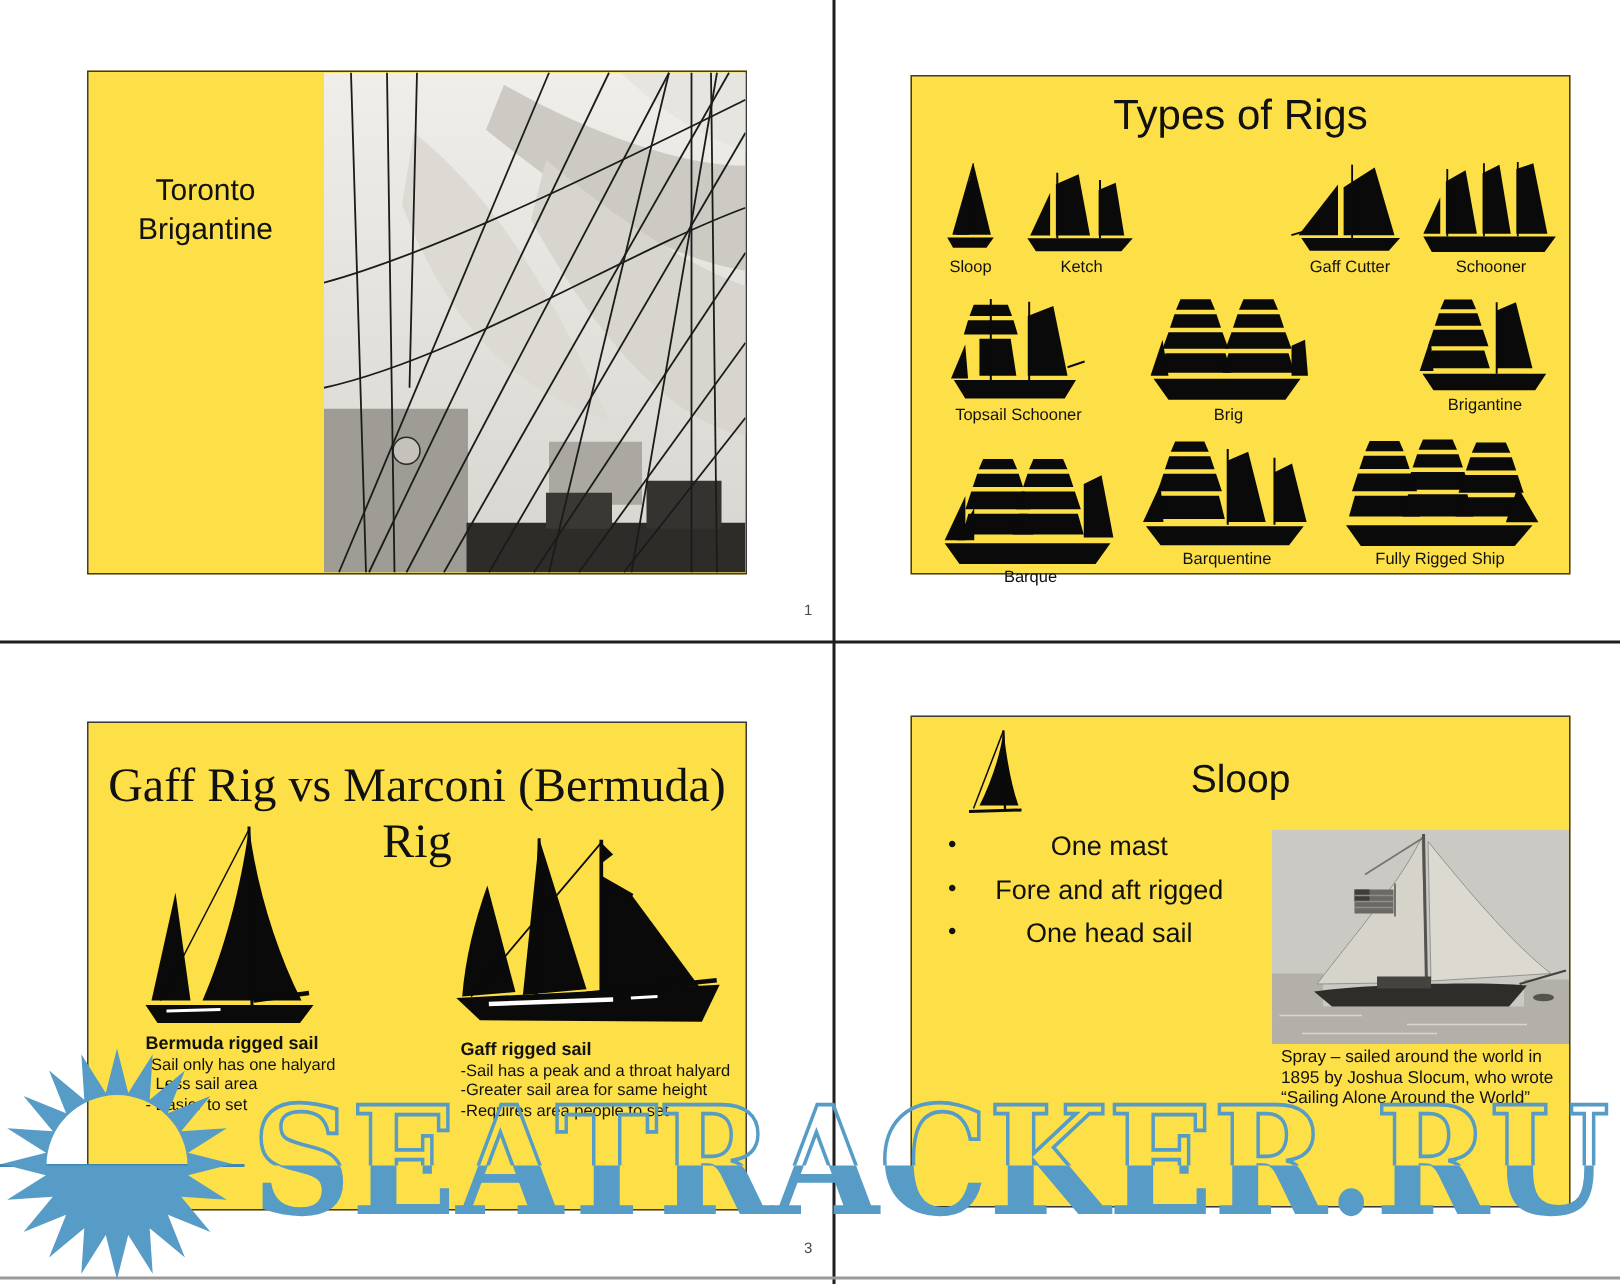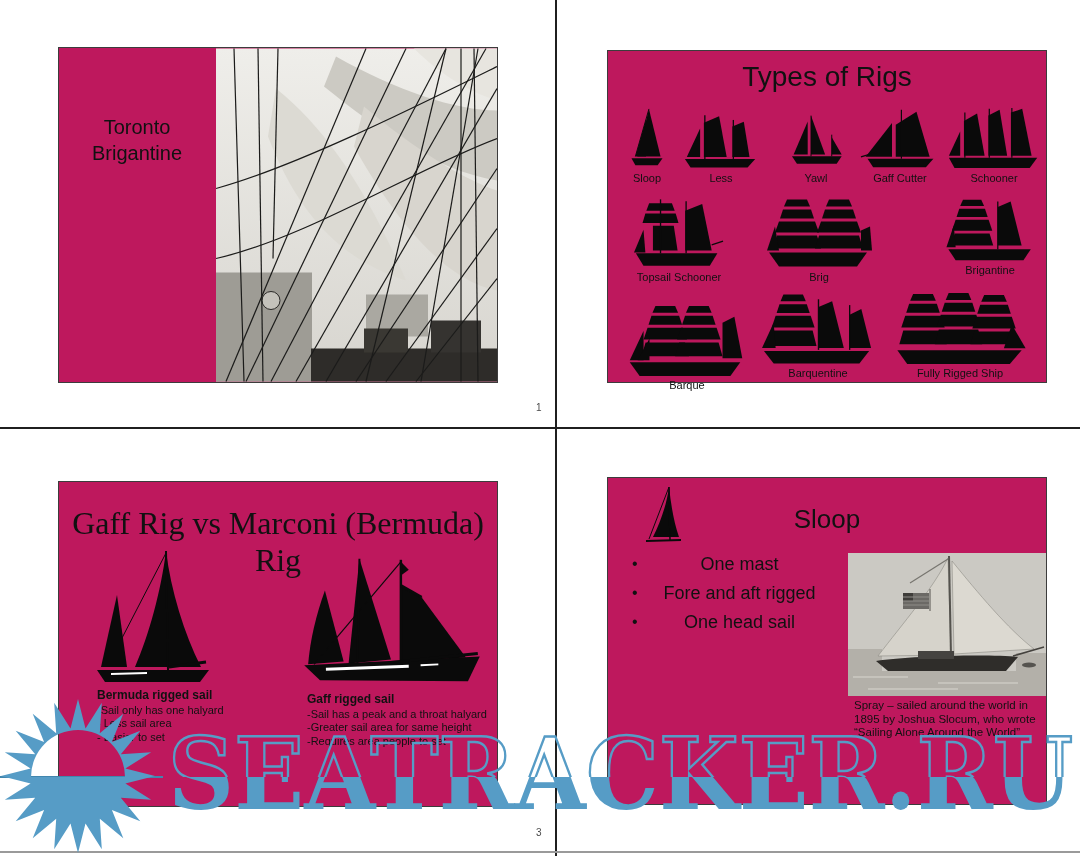--- a/index.html
+++ b/index.html
@@ -3,21 +3,21 @@
 <meta charset="utf-8">
 <style>
   html,body{margin:0;padding:0;}
   body{
     width:1080px;height:856px;position:relative;background:#ffffff;
     font-family:"Liberation Sans", sans-serif;overflow:hidden;color:#111;
   }
   .divider-v{position:absolute;left:555px;top:0;width:2px;height:856px;background:#1f1f1f;}
   .divider-h{position:absolute;left:0;top:427px;width:1080px;height:2px;background:#1f1f1f;}
   .bottom-edge{position:absolute;left:0;top:851px;width:1080px;height:2px;background:#9a9a9a;}
-  .slide{position:absolute;background:#be185d;border:1px solid #3c3c3c;box-sizing:border-box;}
+  .slide{position:absolute;background:#fde047;border:1px solid #3c3c3c;box-sizing:border-box;}
   #slide1{left:58px;top:47px;width:440px;height:336px;}
   #slide2{left:607px;top:50px;width:440px;height:333px;}
   #slide3{left:58px;top:481px;width:440px;height:326px;}
   #slide4{left:607px;top:477px;width:440px;height:328px;}
   .pagenum{position:absolute;font-size:10px;color:#4a4a4a;}
   #pagenum1{left:536px;top:402px;}
   #pagenum3{left:536px;top:827px;}
 
   
   .s1-text{position:absolute;left:0;top:0;width:156px;height:100%;text-align:center;}
@@ -122,36 +122,21 @@
           <path d="M18,22 L4,52 L18,52 Z"></path>
           <path d="M22,16 L38,9 L46,52 L22,52 Z"></path>
           <path d="M52,20 L64,15 L70,52 L52,52 Z"></path>
           <path d="M2,54 L76,54 L68,63 L8,63 Z"></path>
         </g>
       <g stroke="#0a0a0a" stroke-width="1.4">
           <path d="M23,8 L23,54"></path>
           <path d="M53,13 L53,54"></path>
         </g>
     </svg>
-    <div class="lbl">Less</div>
-  </div>
-  <div class="rig" style="left:178px;top:55px;width:60px;">
-    <svg class="fig" width="58" height="64" viewBox="0 0 70 64">
-      <g fill="#0a0a0a">
-          <path d="M25,12 L8,52 L25,52 Z"></path>
-          <path d="M29,5 L46,52 L29,52 Z"></path>
-          <path d="M54,31 L54,52 L66,52 Z"></path>
-          <path d="M6,54 L66,54 L60,63 L12,63 Z"></path>
-        </g>
-      <g stroke="#0a0a0a" stroke-width="1.2">
-          <path d="M29,5 L29,54"></path>
-          <path d="M54,28 L54,54"></path>
-        </g>
-    </svg>
-    <div class="lbl">Yawl</div>
+    <div class="lbl">Ketch</div>
   </div>
   <div class="rig" style="left:248px;top:55px;width:88px;">
     <svg class="fig" width="80" height="64" viewBox="0 0 85 64">
       <g fill="#0a0a0a">
           <path d="M34,16 L6,52 L34,52 Z"></path>
           <path d="M38,18 L60,4 L74,52 L38,52 Z"></path>
           <path d="M8,54 L78,54 L70,63 L14,63 Z"></path>
         </g>
       <g stroke="#0a0a0a" stroke-width="1.3">
           <path d="M44,2 L44,54"></path>

